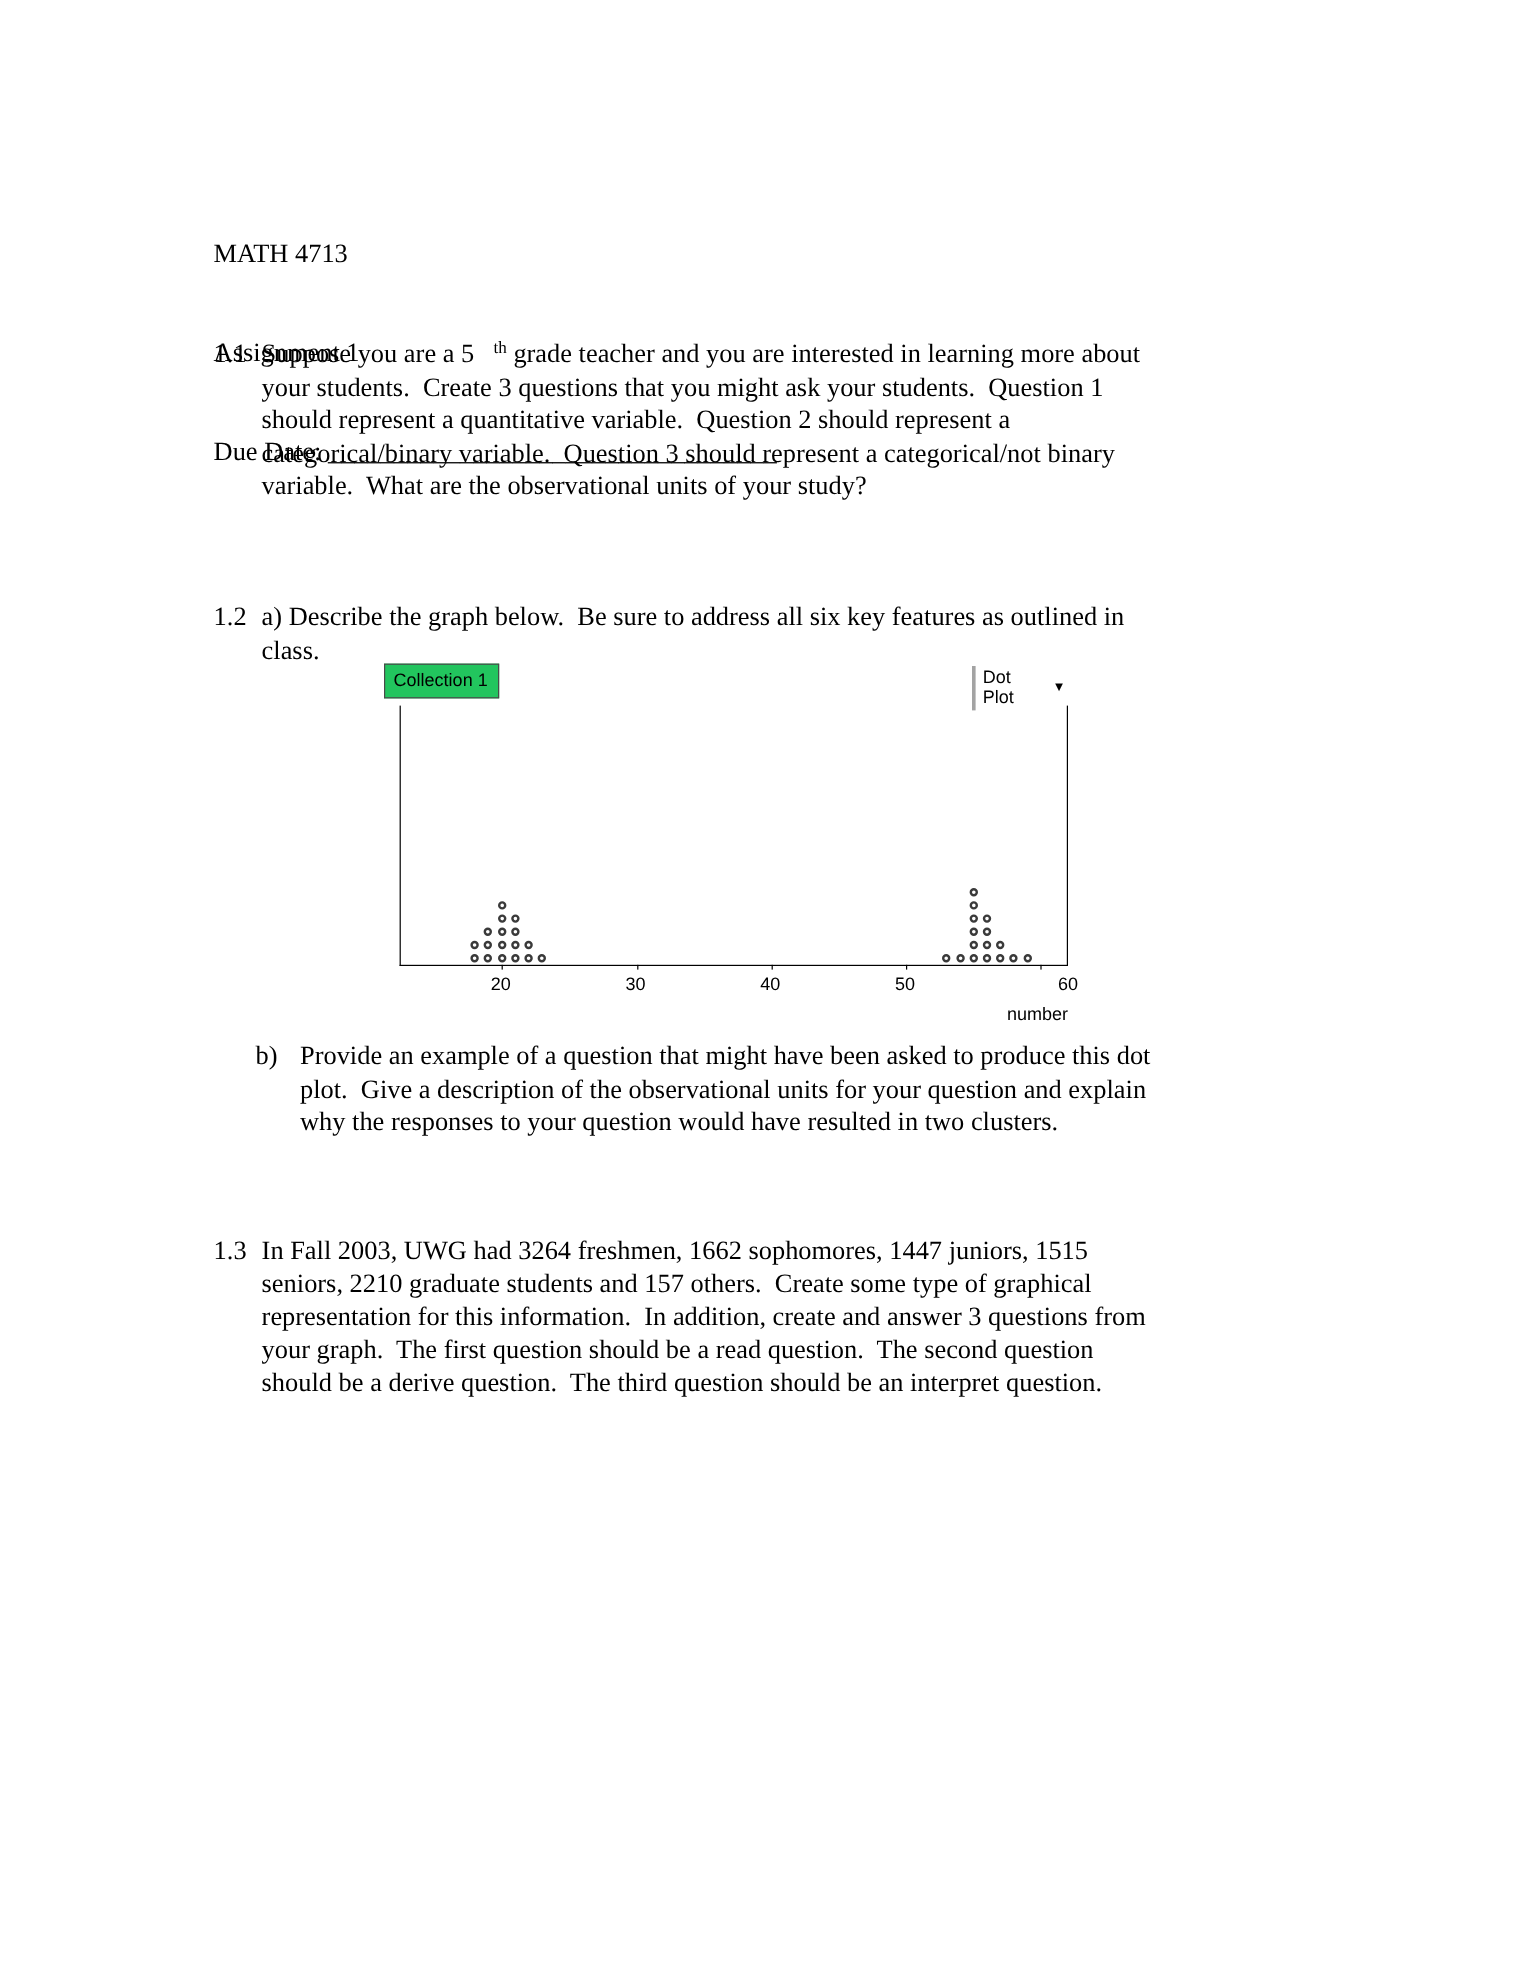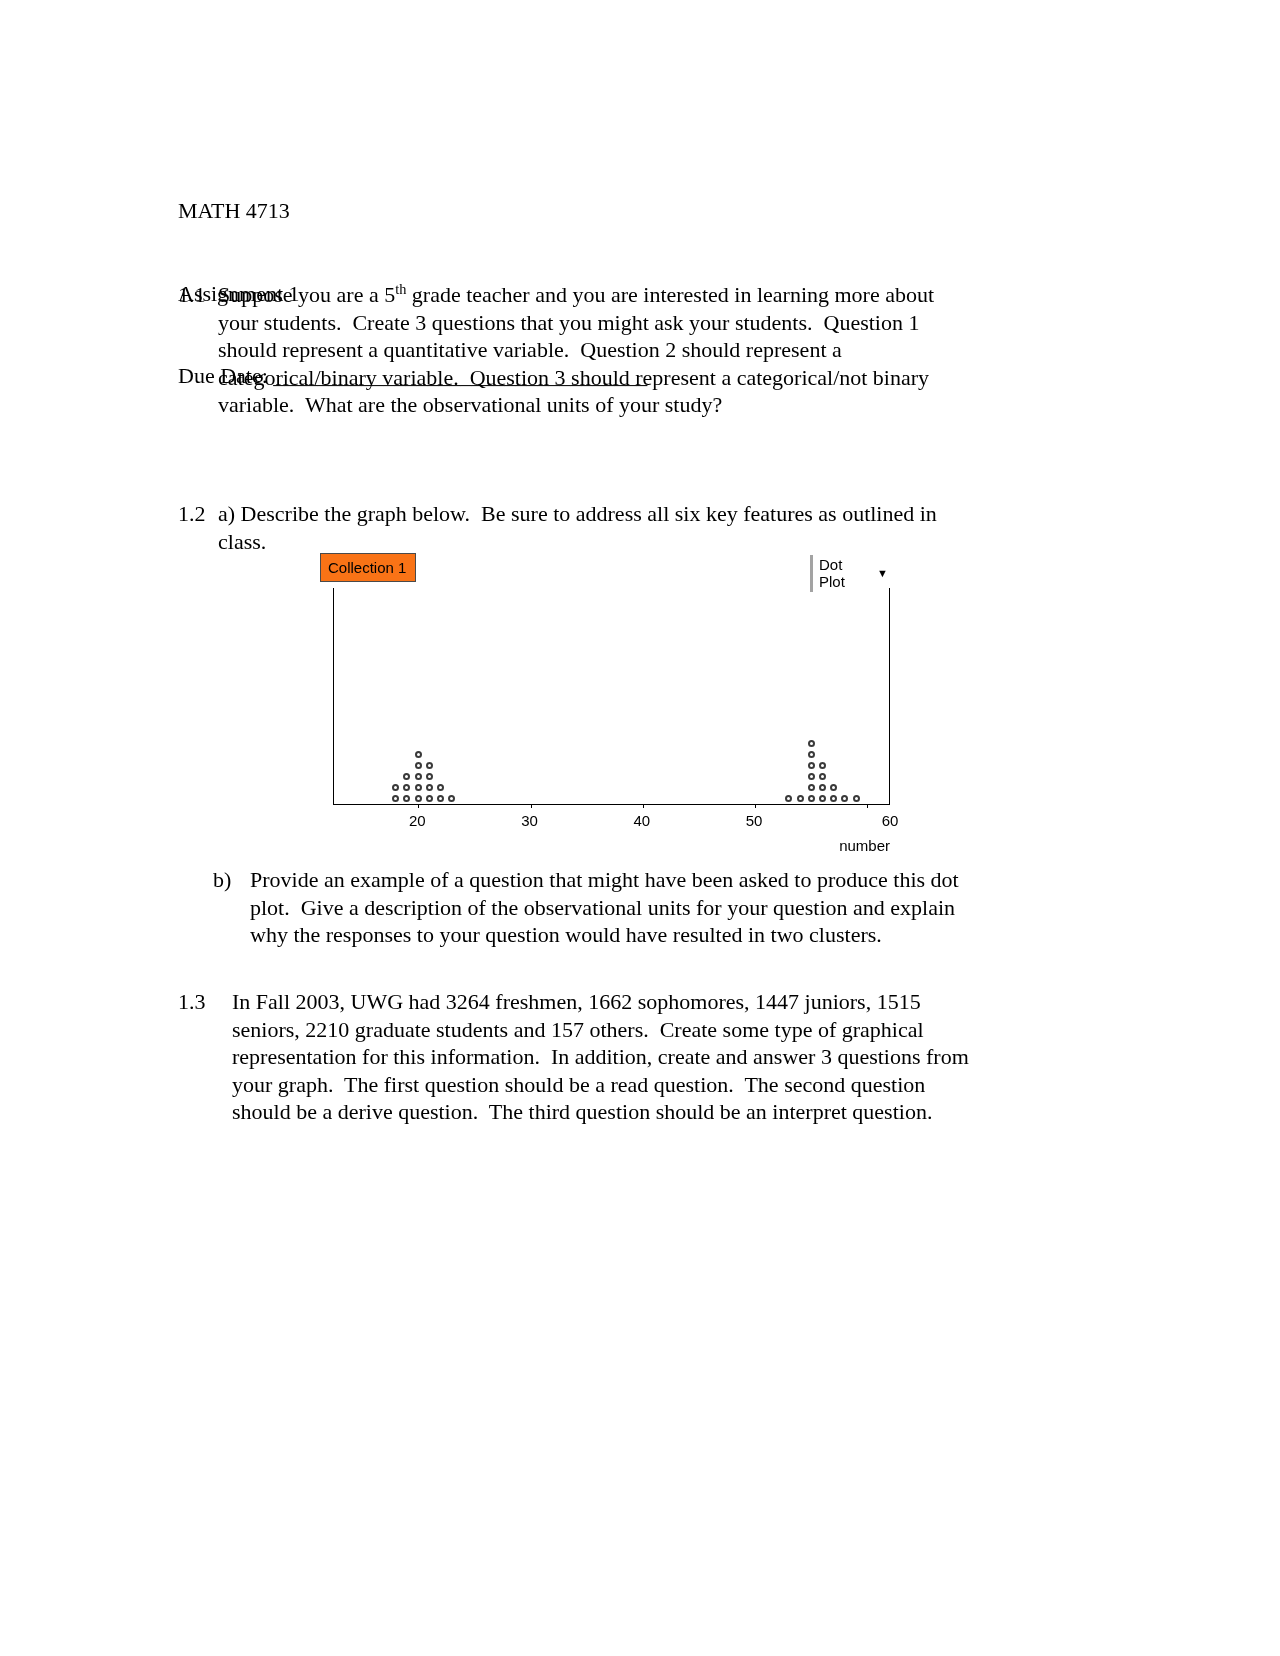--- a/index.html
+++ b/index.html
@@ -18,36 +18,36 @@
   .block {
     position: absolute;
     font-size: 22px;
     line-height: 27.5px;
     white-space: pre-wrap;
   }
   .qrow { display: flex; align-items: flex-start; }
   .qnum { flex: none; width: 40px; }
   .qnum-b { flex: none; width: 37px; }
   .qtext { width: 830px; }
-  sup { font-size: 0.65em; vertical-align: super; line-height: 0; }
+  sup { font-size: 0.65em; vertical-align: super; line-height: 0; margin-left: 16px; }
 
   
   .chart {
     position: absolute;
     left: 320px; top: 551px;
     width: 600px; height: 305px;
     font-family: "Liberation Sans", sans-serif;
     font-size: 15px;
     white-space: normal;
     line-height: normal;
   }
   .collection-box {
     position: absolute; left: 0; top: 2px;
     border: 1px solid #4a4a4a;
-    background: #f97316;
+    background: #22c55e;
     padding: 5px 9px 5px 7px;
     z-index: 2;
   }
   .plot-type-select {
     position: absolute; left: 490px; top: 4px;
     width: 80px;
     border-left: 3px solid #a3a3a3;
     padding: 1px 2px 2px 6px;
     display: flex; align-items: center; gap: 5px;
     cursor: default;
@@ -174,21 +174,21 @@
     <div class="x-axis-label">number</div>
   </div>
 
   <div class="block qrow" style="left:213px; top:866px;">
     <div class="qnum-b">b)</div>
     <div class="qtext">Provide an example of a question that might have been asked to produce this dot
 plot.  Give a description of the observational units for your question and explain
 why the responses to your question would have resulted in two clusters.</div>
   </div>
 
-  <div class="block qrow" style="left:178px; top:988px;gap:14px;">
+  <div class="block qrow" style="left:178px; top:1028px;">
     <div class="qnum">1.3</div>
     <div class="qtext">In Fall 2003, UWG had 3264 freshmen, 1662 sophomores, 1447 juniors, 1515
 seniors, 2210 graduate students and 157 others.  Create some type of graphical
 representation for this information.  In addition, create and answer 3 questions from
 your graph.  The first question should be a read question.  The second question
 should be a derive question.  The third question should be an interpret question.</div>
   </div>
 
 </div>
 

